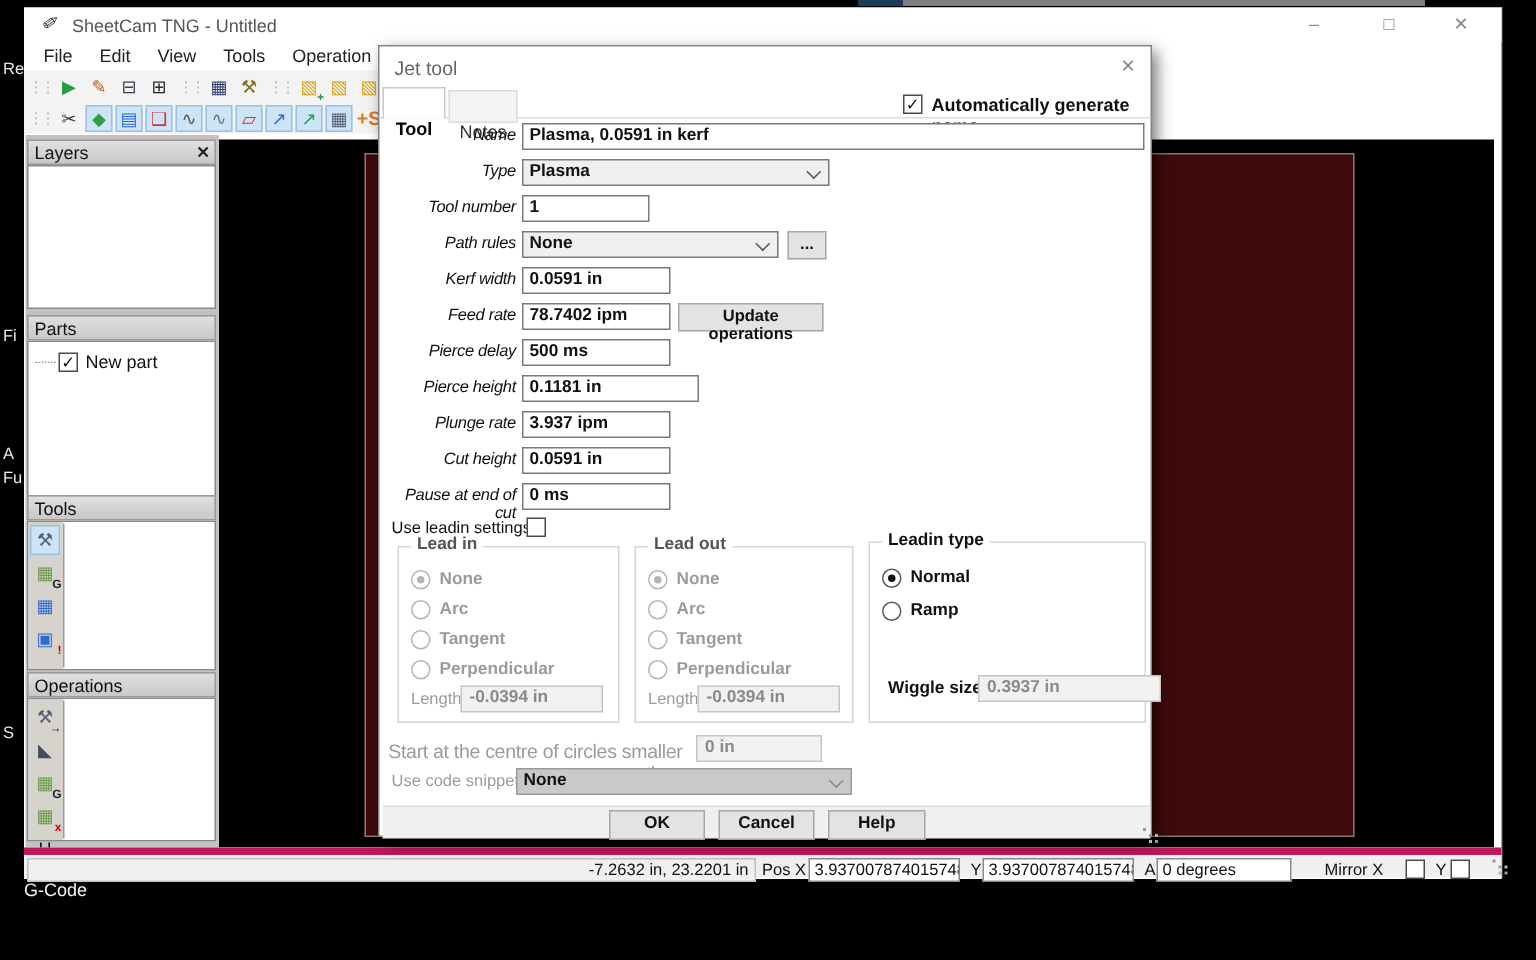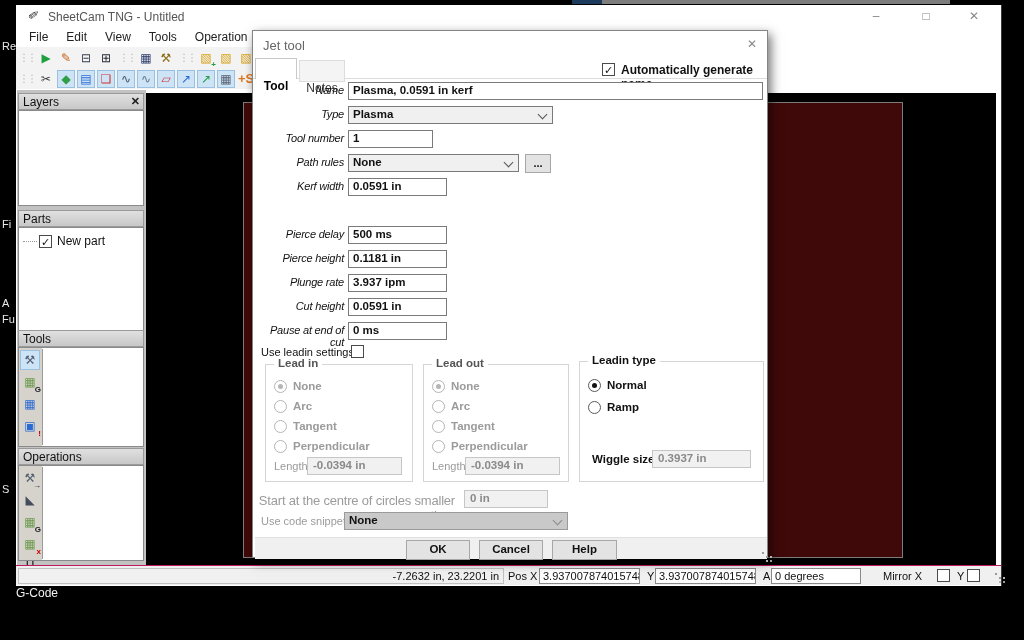--- a/index.html
+++ b/index.html
@@ -42,21 +42,21 @@
              position:relative;font-size:12px;border:1px solid transparent;box-sizing:border-box;}
   .side-icon.hl{border-color:#9ac0e2;}
   .side-icon .bdg{position:absolute;right:-2px;bottom:-3px;font-size:8px;font-weight:bold;}
   .inner-white{position:absolute;left:23px;top:1px;right:1px;bottom:1px;background:#fff;border-left:1px solid #9a9a9a;}
   .tree-row{position:absolute;left:4px;top:6px;display:flex;align-items:center;}
   .tree-line{width:14px;border-top:1px dotted #999;margin-right:2px;}
   .cbx{display:inline-block;width:13px;height:13px;border:1px solid #4a4a4a;background:#fff;font-size:11px;
        line-height:12px;text-align:center;color:#111;box-sizing:border-box;}
   .tree-label{font-size:12px;color:#111;margin-left:5px;}
   
-  #statusbar{position:absolute;left:0;top:560px;width:985px;height:20px;background:#f0f0f0;border-top:1px solid #be185d;box-sizing:border-box;}
+  #statusbar{position:absolute;left:0;top:560px;width:985px;height:20px;background:#f0f0f0;border-top:5px solid #be185d;box-sizing:border-box;}
   .sb-panel{position:absolute;top:2px;height:16px;border:1px solid #ababab;box-sizing:border-box;background:#f0f0f0;
             font-size:11px;color:#111;padding:1px 4px;white-space:nowrap;overflow:hidden;}
   .sb-label{position:absolute;top:4px;font-size:11px;color:#111;white-space:nowrap;}
   .sb-field{position:absolute;top:2px;height:16px;border:1px solid #8a8a8a;background:#fff;box-sizing:border-box;
             font-size:11px;color:#111;padding:1px 3px;white-space:nowrap;overflow:hidden;}
   #sb-coords{left:2px;width:486px;text-align:right;border-color:#c0c0c0;}
   #sb-posx-label{left:492px;} #sb-posx{left:523px;width:101px;}
   #sb-ylabel{left:631px;} #sb-posy{left:639px;width:101px;}
   #sb-alabel{left:747px;} #sb-a{left:755px;width:90px;}
   #sb-mirror-label{left:867px;} #sb-mx{position:absolute;left:921px;top:3px;}
@@ -367,21 +367,21 @@
             <span class="radio-label dis">Tangent</span>
           </div>
           <div class="radio-row" style="top: 75px;">
             <div class="radio dis"></div>
             <span class="radio-label dis">Perpendicular</span>
           </div>
         </div>
       <div class="groupbox" id="gb-leadtype" style="left:324px;top:330px;width:185px;height:121px">
         <span class="legend en">Leadin type</span>
         <span style="position:absolute;left:12px;top:91px;font-size:11.5px;font-weight:600;color:#111;">Wiggle size</span>
-        <div class="dis-field" style="left:72px;top:88px;width:99px">0.3937 in</div>
+        <div class="dis-field" style="left:72px;top:88px;width:122px">0.3937 in</div>
       <div class="radio-row" style="top: 17px;">
             <div class="radio sel"></div>
             <span class="radio-label">Normal</span>
           </div>
           <div class="radio-row" style="top: 39px;">
             <div class="radio"></div>
             <span class="radio-label">Ramp</span>
           </div>
         </div>
 
@@ -412,27 +412,32 @@
         </div>
         <div class="dlg-row" style="top: 123px;">
           <div class="dlg-label">Path rules</div>
           <div class="selfield" style="left: 93px; width: 171px;"><span>None</span><span class="chev"></span></div>
           <div class="dlg-btn" style="left: 270px; width: 26px;">...</div>
         </div>
         <div class="dlg-row" style="top: 147px;">
           <div class="dlg-label">Kerf width</div>
           <div class="txtfield" style="left: 93px; width: 99px;">0.0591 in</div>
         </div>
+        <div class="dlg-row" style="top: 171px;">
+          <div class="dlg-label">Feed rate</div>
+          <div class="txtfield" style="left: 93px; width: 99px;">78.7402 ipm</div>
+          <div class="dlg-btn" style="left: 197px; width: 97px;">Update operations</div>
+        </div>
         <div class="dlg-row" style="top: 195px;">
           <div class="dlg-label">Pierce delay</div>
           <div class="txtfield" style="left: 93px; width: 99px;">500 ms</div>
         </div>
         <div class="dlg-row" style="top: 219px;">
           <div class="dlg-label">Pierce height</div>
-          <div class="txtfield" style="left: 93px; width: 99px;">0.1181 in</div>
+          <div class="txtfield" style="left: 93px; width: 118px;">0.1181 in</div>
         </div>
         <div class="dlg-row" style="top: 243px;">
           <div class="dlg-label">Plunge rate</div>
           <div class="txtfield" style="left: 93px; width: 99px;">3.937 ipm</div>
         </div>
         <div class="dlg-row" style="top: 267px;">
           <div class="dlg-label">Cut height</div>
           <div class="txtfield" style="left: 93px; width: 99px;">0.0591 in</div>
         </div>
         <div class="dlg-row" style="top: 291px;">

